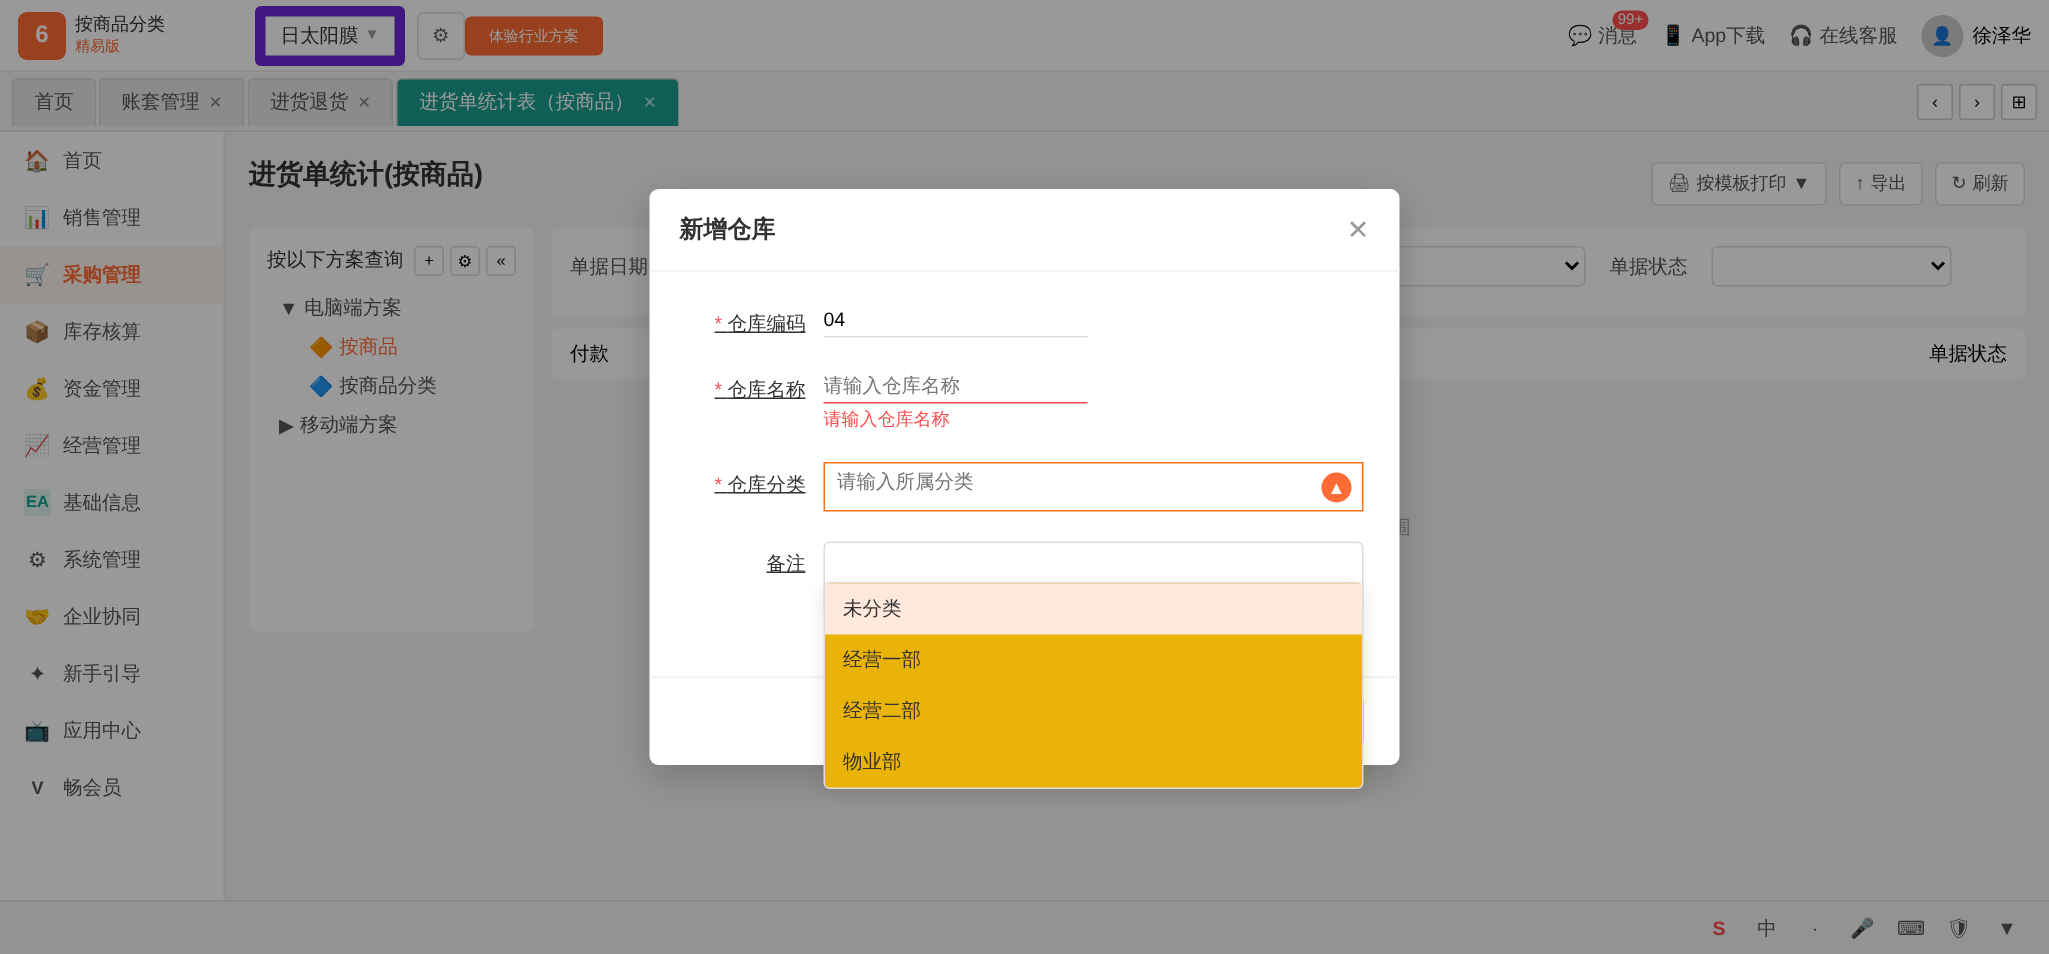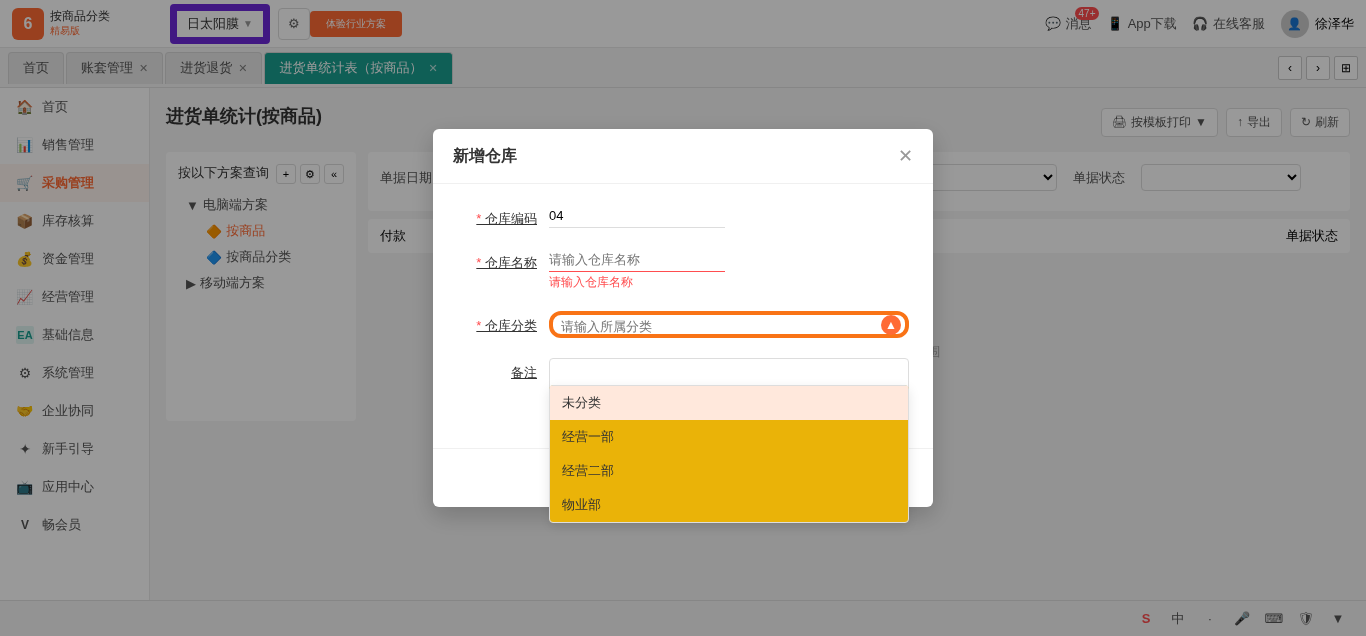--- a/index.html
+++ b/index.html
@@ -197,22 +197,22 @@
       background: transparent;
     }
     .form-input.error { border-bottom-color: #ff4d4f; }
     .error-msg { color: #ff4d4f; font-size: 12px; margin-top: 2px; display: block; }
     .form-input-wrap { flex: 1; position: relative; }
     .category-input-wrap {
       flex: 1;
       position: relative;
     }
     .category-input {
-      width: 100%; border: 4px solid #f97316; border-radius: 12px;
-      padding: 4px 30px 0 8px; font-size: 13px; outline: none;
+      width: 100%; border: 1px solid #f97316; border-radius: 0;
+      padding: 4px 30px 12px 8px; font-size: 13px; outline: none;
     }
     .dropdown-arrow {
       position: absolute; right: 8px; top: 50%; transform: translateY(-50%);
       width: 20px; height: 20px; background: #ff6b35; border-radius: 50%;
       display: flex; align-items: center; justify-content: center;
       color: white; font-size: 12px; cursor: pointer;
     }
     .dropdown-list {
       position: absolute; top: calc(100% + 2px); left: 0; right: 0;
       background: #eab308; border: 1px solid #ddd; border-radius: 4px;
@@ -266,21 +266,21 @@
   </div>
 
   <div class="gear-btn" style="margin-left:8px;">⚙</div>
 
   <button class="trial-btn">体验行业方案</button>
 
   <div class="header-actions">
     <div class="notif-item">
       <span>💬</span>
       <span>消息</span>
-      <span class="badge">47+</span>
+      <span class="badge">99+</span>
     </div>
     <div class="notif-item">
       <span>📱</span>
       <span>App下载</span>
     </div>
     <div class="notif-item">
       <span>🎧</span>
       <span>在线客服</span>
     </div>
     <div class="user-area">

